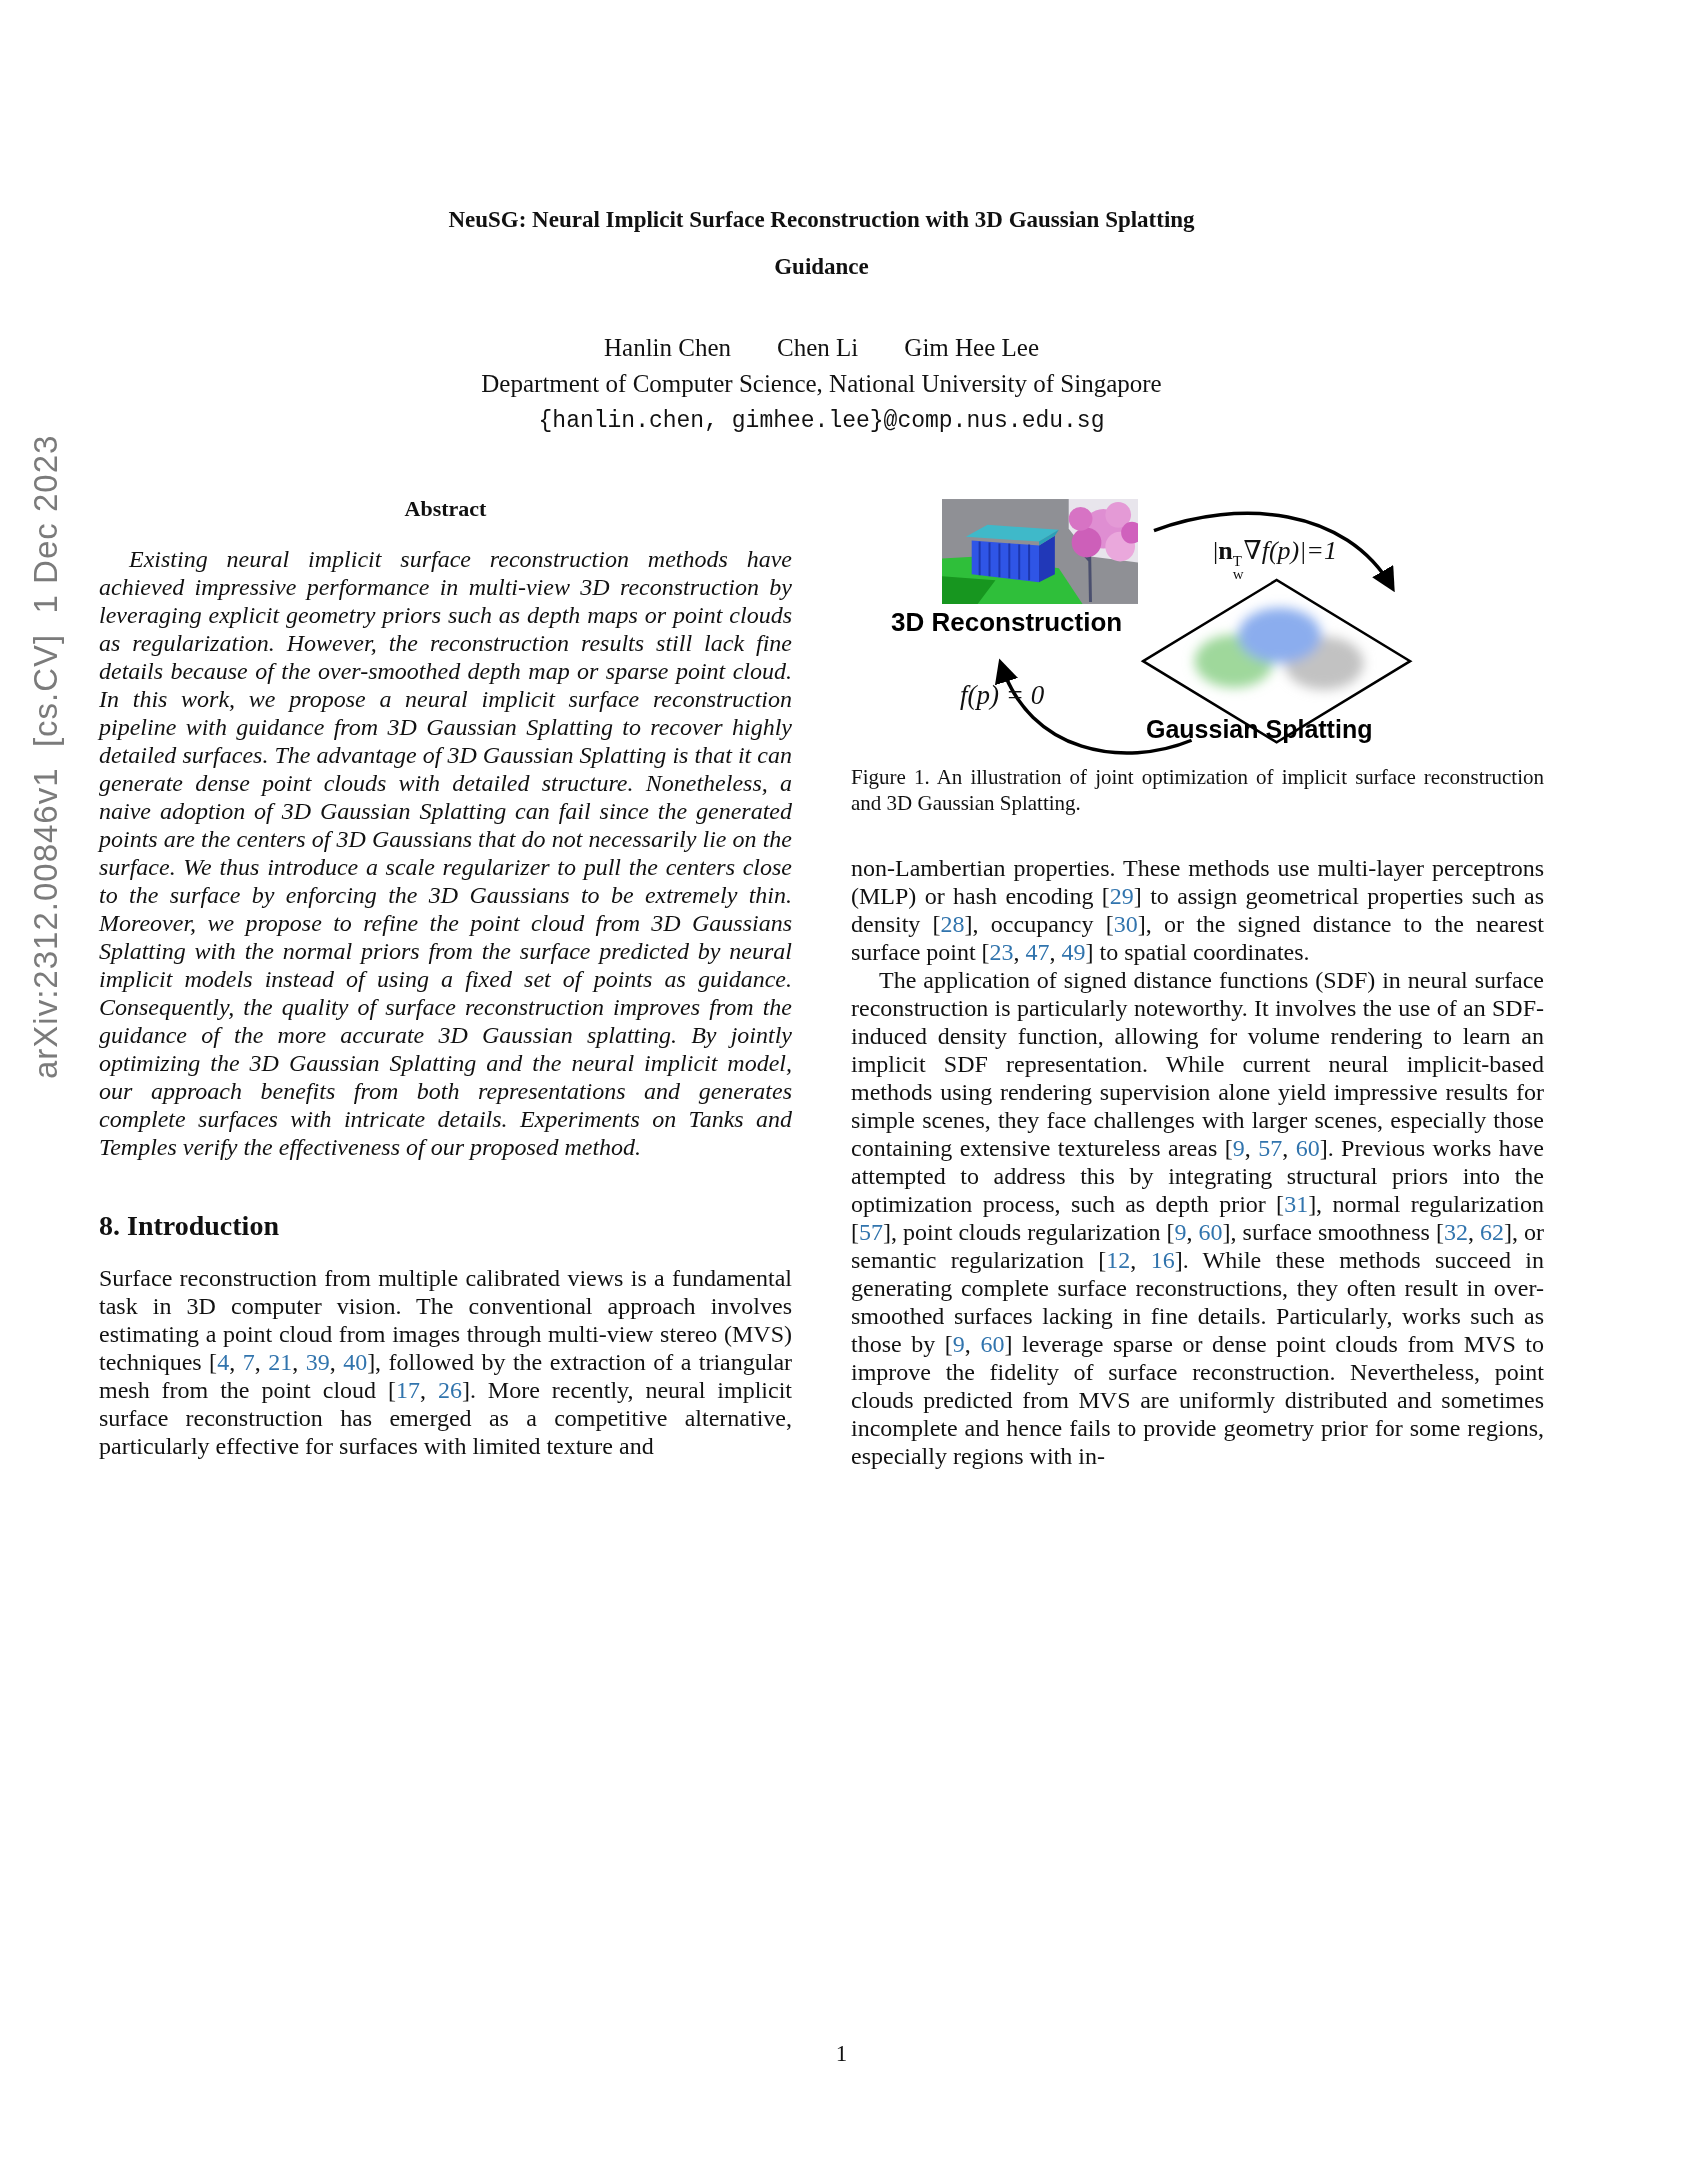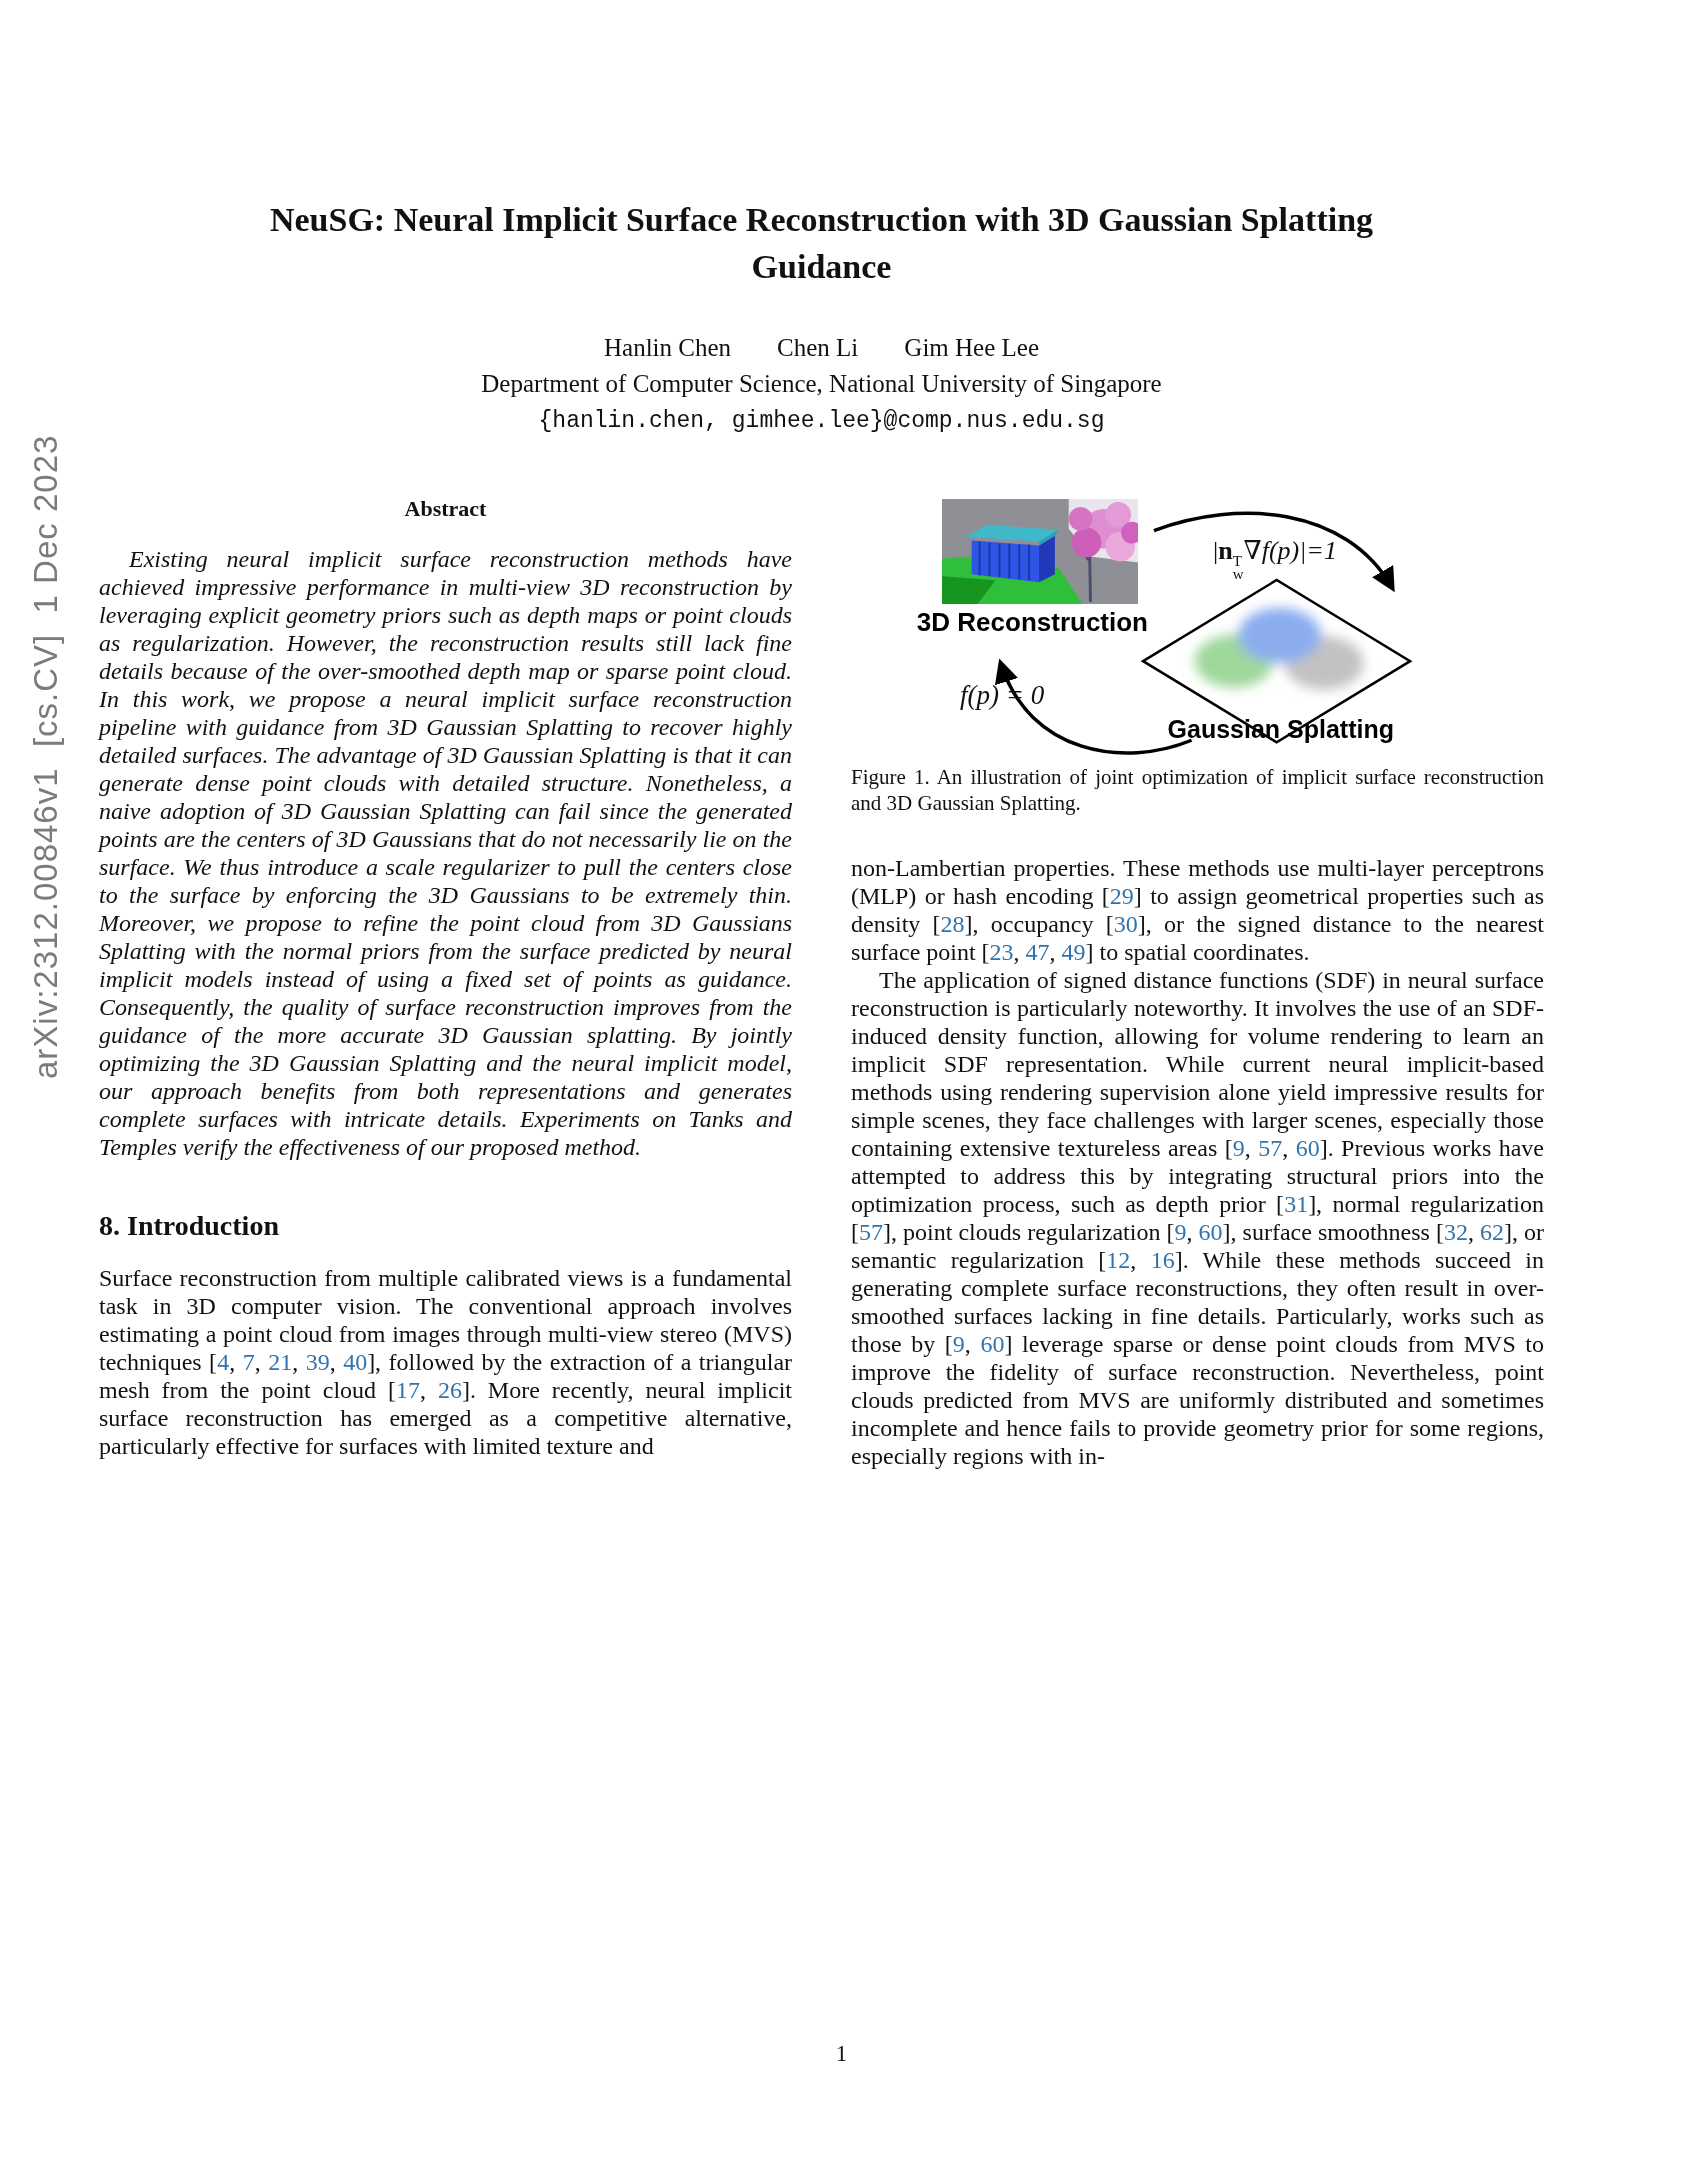--- a/index.html
+++ b/index.html
@@ -12,42 +12,42 @@
   
   .watermark {
     position: absolute; left: 22px; top: 414px; height: 685px; width: 48px;
     display: flex; align-items: center; justify-content: center;
     writing-mode: vertical-rl; transform: rotate(180deg);
     font-family: "Liberation Sans", sans-serif;
     font-size: 33px; color: #7b7b7b; letter-spacing: 1px; white-space: pre;
   }
   
   .content { padding: 196px 139px 0 99px; }
-  .title { text-align: center; font-weight: bold; font-size: 34px; line-height: 47px; }
+  .title { text-align: center; font-weight: bold; font-size: 23px; line-height: 47px; }
   .authors { margin-top: 44px; display: flex; justify-content: center; gap: 46px; font-size: 25px; }
   .affiliation { margin-top: 8px; text-align: center; font-size: 25px; }
   .email {
     margin-top: 10px; text-align: center; font-size: 23px;
     font-family: "Liberation Mono", "DejaVu Sans Mono", monospace;
   }
   
   .columns { margin-top: 55px; display: flex; gap: 59px; }
   .col { width: 693px; font-size: 24px; line-height: 28px; text-align: justify; }
   .abstract-heading { text-align: center; font-weight: bold; font-size: 22px; font-style: normal; margin: 6px 0 22px 0; }
   .abstract-text { font-style: italic; text-indent: 30px; }
   .section-heading { font-size: 28px; font-weight: bold; text-align: left; margin: 51px 0 24px 0; }
   .para-indent { text-indent: 28px; }
   .cite { color: var(--cite); }
   
   .figure-area { position: relative; height: 271px; margin-top: 4px; }
   .house-svg { position: absolute; left: 91px; top: 6px; width: 196px; height: 105px; }
   .overlay-svg { position: absolute; left: 0; top: 0; width: 693px; height: 271px; }
   .fig-label {
     position: absolute; font-family: "Liberation Sans", sans-serif;
-    font-weight: bold; color: #000; text-align: right;
+    font-weight: bold; color: #000; text-align: left;
   }
   .label-recon { left: 40px; top: 115px; width: 257px; font-size: 26px; }
   .label-gs { left: 295px; top: 222px; width: 248px; font-size: 25px; }
   .eq { position: absolute; font-size: 26px; font-family: "Liberation Serif", "DejaVu Serif", serif; }
   .eq-normal { left: 362px; top: 44px; }
   .eq-zero { left: 109px; top: 188px; font-size: 27px; font-style: italic; }
   .eq .vec { font-weight: bold; }
   .eq .it { font-style: italic; }
   .supsub {
     display: inline-flex; flex-direction: column; font-size: 15px;

